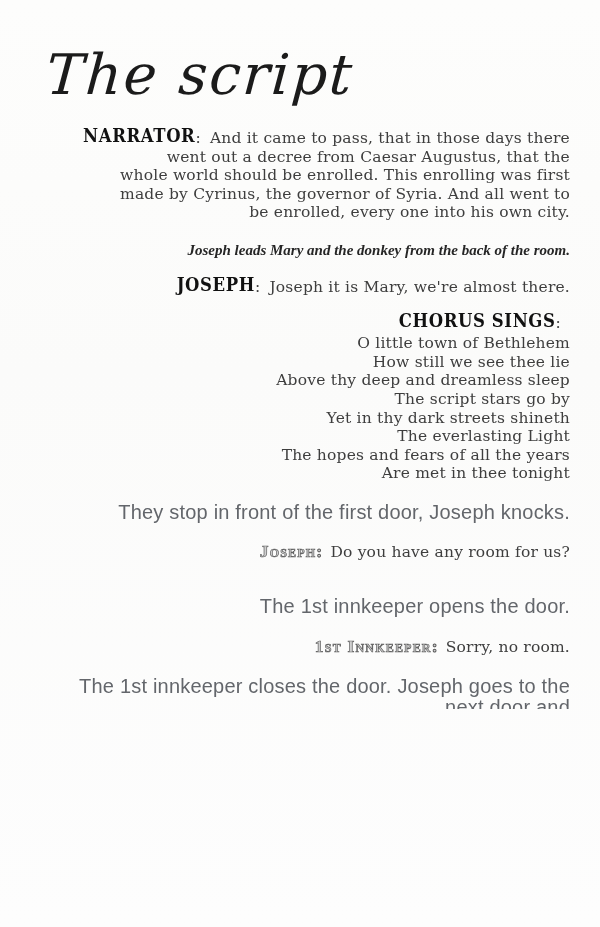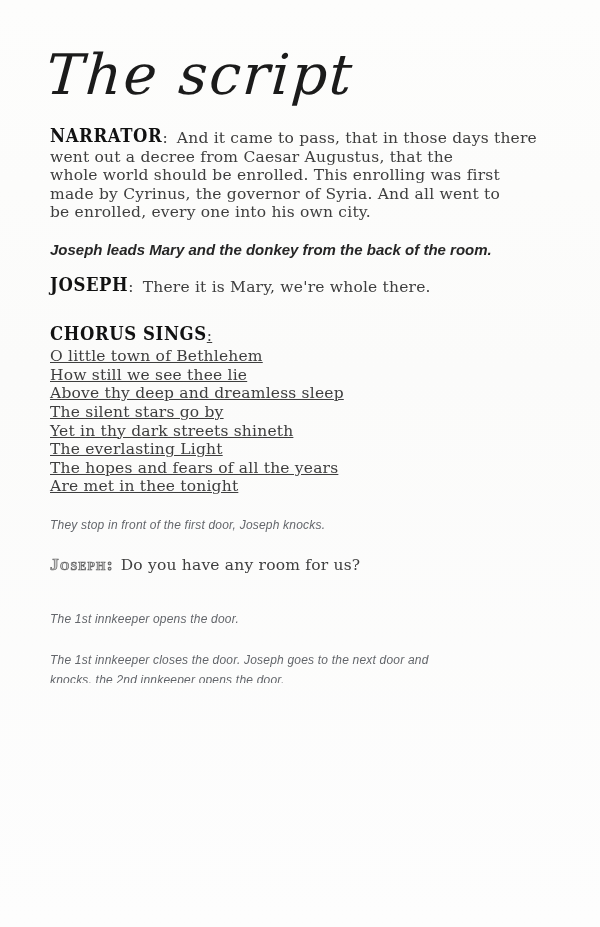--- a/index.html
+++ b/index.html
@@ -30,22 +30,22 @@
   }
   
   .body-text, .colon-body {
     font-family: "DejaVu Serif", serif;
     font-size: 15.5px;
     line-height: 18.6px;
     letter-spacing: 0.2px;
     color: #3e3e3e;
   }
   .ws { white-space: pre-line; }
-  p.block { margin: 19px 0 0 0; }
-  p.block-tight { margin: 30px 0 0 0; text-decoration: underline; }
+  p.block { margin: 19px 0 0 0; text-align: right; }
+  p.block-tight { margin: 17px 0 0 0; }
   
   .label-western {
     font-family: "DejaVu Serif", serif;
     font-weight: 800;
     font-size: 16.5px;
     letter-spacing: 0.6px;
     color: #111;
     display: inline-block;
     transform: scaleY(1.12);
     transform-origin: left bottom;
@@ -57,32 +57,31 @@
     font-variant: small-caps;
     font-weight: 600;
     font-size: 17.5px;
     letter-spacing: 1.2px;
     color: #cfcfcf;
     -webkit-text-stroke: 0.7px #636363;
   }
   .colon-engraved { padding-right: 7px; -webkit-text-stroke: 0.9px #555; }
   
   .stage-bold {
-    font-family: Liberation Sans, sans-serif;
+    font-family: Liberation Serif, serif;
     font-style: italic;
     font-weight: 700;
     font-size: 15px;
     line-height: 18px;
     color: #262626;
   }
   .stage-light {
     font-family: "Liberation Sans", sans-serif;
-    font-style: italic;
     font-weight: 400;
-    font-size: 12px;
+    font-size: 20px;
     line-height: 20.5px;
     color: #63666b;
     letter-spacing: 0.2px;
   }
   
   .chorus-label-line { display: block; margin-bottom: 2px; }
   
   .clipped { height: 33px; overflow: hidden; display: block; }
 </style>
 </head>
@@ -94,36 +93,37 @@
 
   <p class="block body-text"><span class="label-western">NARRATOR</span><span class="colon-body">:</span><span class="ws">And it came to pass, that in those days there
 went out a decree from Caesar Augustus, that the
 whole world should be enrolled. This enrolling was first
 made by Cyrinus, the governor of Syria. And all went to
 be enrolled, every one into his own city.</span></p>
 
 
   <p class="block stage-bold"><span>Joseph leads Mary and the donkey from the back of the room.</span></p>
 
-  <p class="block body-text"><span class="label-western">JOSEPH</span><span class="colon-body">:</span><span class="ws">There it is Mary, we're whole there.</span></p>
+  <p class="block body-text"><span class="label-western">JOSEPH</span><span class="colon-body">:</span><span class="ws">Joseph it is Mary, we're almost there.</span></p>
 
 
   <p class="block-tight block body-text"><span class="chorus-label-line"><span class="label-western">CHORUS SINGS</span><span class="colon-body">:</span></span><span class="ws">O little town of Bethlehem
 How still we see thee lie
 Above thy deep and dreamless sleep
-The silent stars go by
+The script stars go by
 Yet in thy dark streets shineth
 The everlasting Light
 The hopes and fears of all the years
 Are met in thee tonight</span></p>
 
 
   <p class="block stage-light"><span>They stop in front of the first door, Joseph knocks.</span></p>
 
   <p class="block body-text" style="margin-top:20px"><span class="label-engraved">Joseph</span><span class="label-engraved colon-engraved">:</span><span class="ws">Do you have any room for us?</span></p>
 
   <p class="block stage-light" style="margin-top:34px"><span>The 1st innkeeper opens the door.</span></p>
 
+  <p class="block body-text" style="margin-top:20px"><span class="label-engraved">1st Innkeeper</span><span class="label-engraved colon-engraved">:</span><span class="ws">Sorry, no room.</span></p>
 
   <p class="block stage-light clipped" style="margin-top:20px"><span class="ws">The 1st innkeeper closes the door. Joseph goes to the next door and
 knocks, the 2nd innkeeper opens the door.</span></p>
 
 </div>
 
 </body></html>

